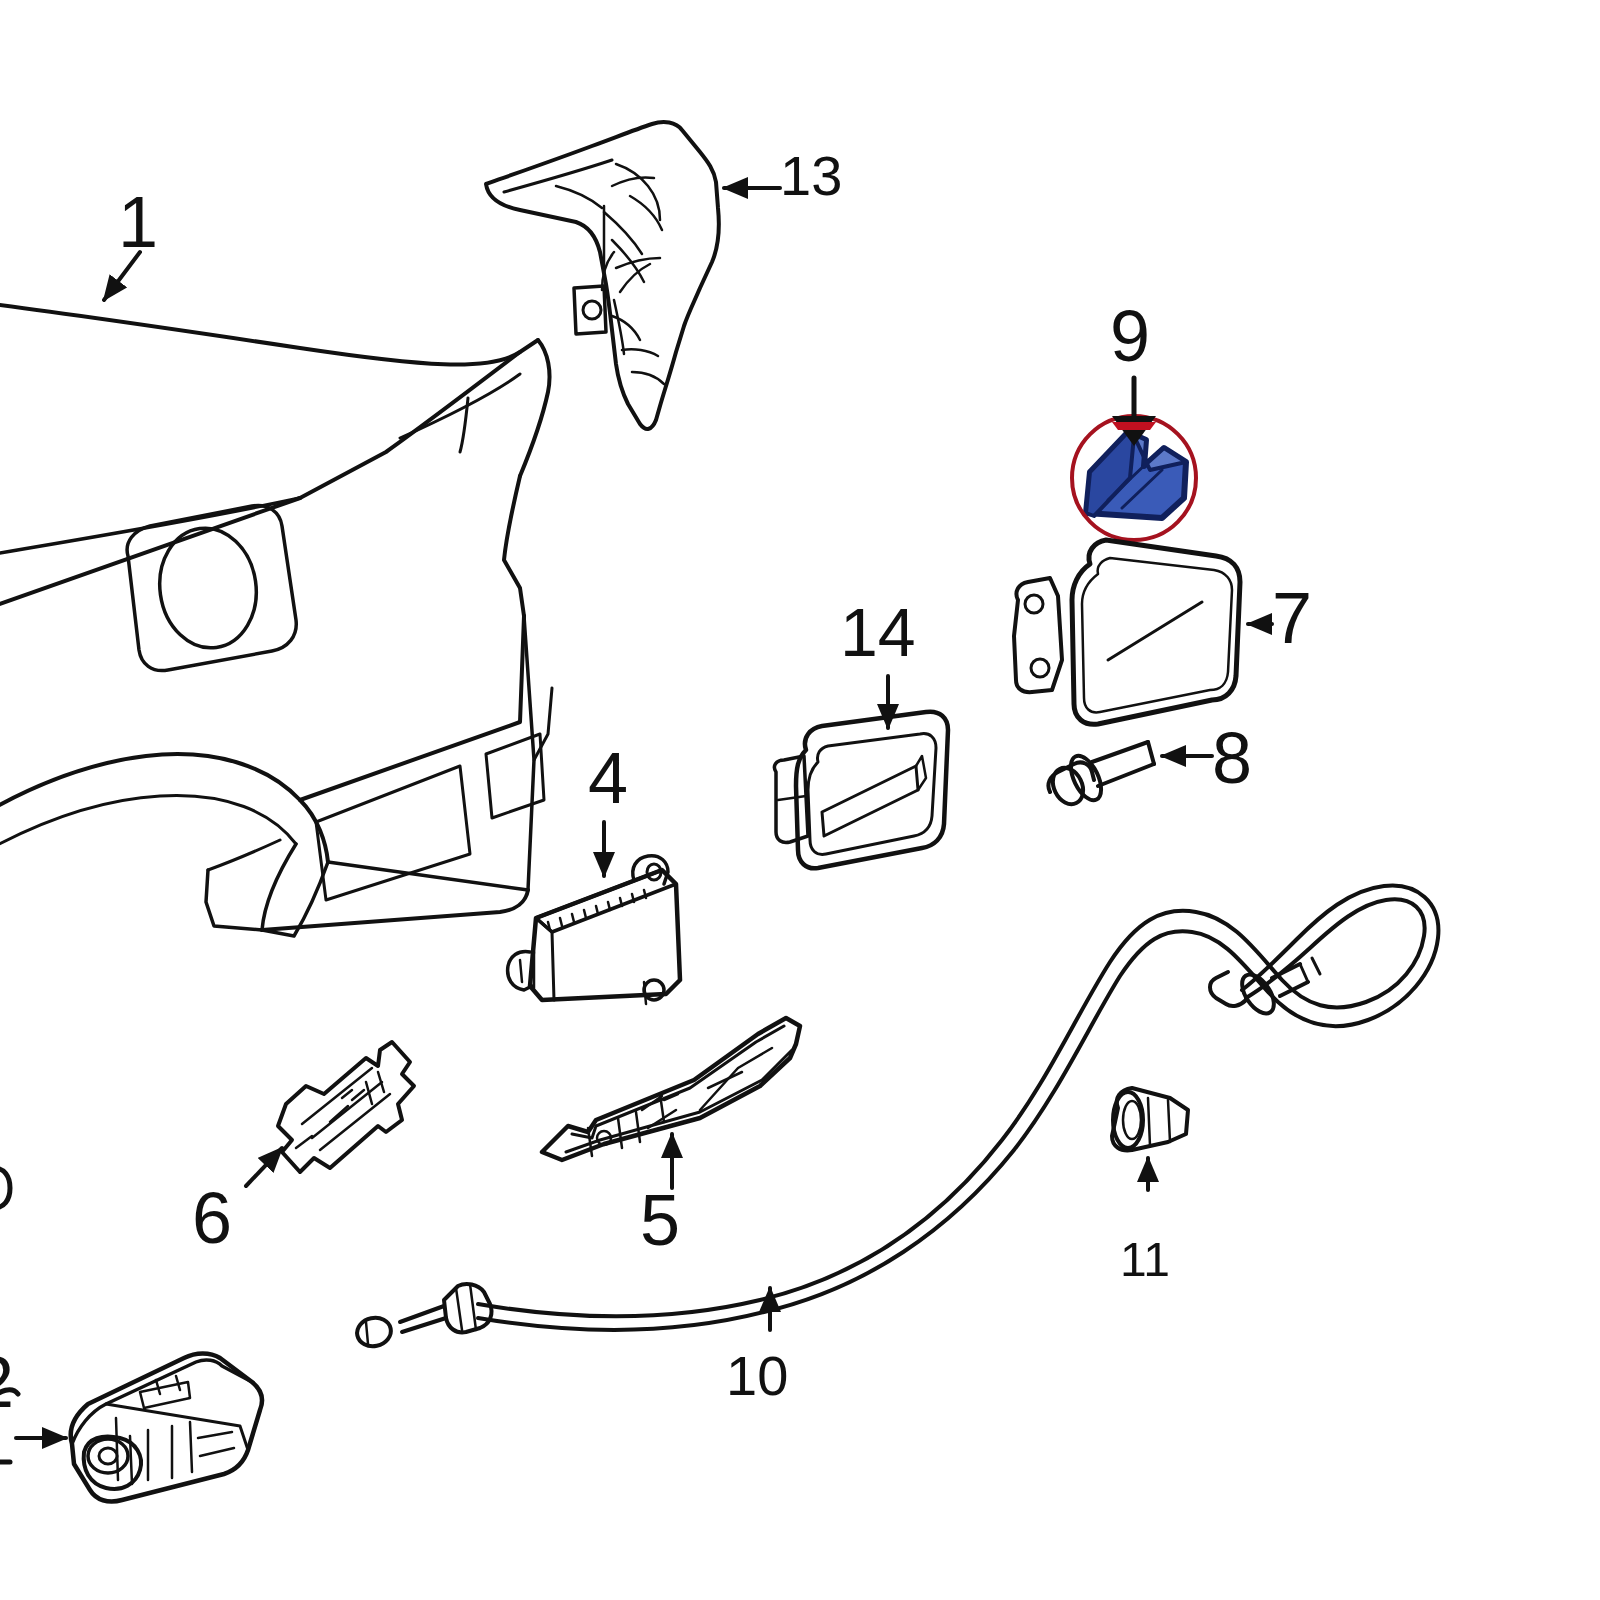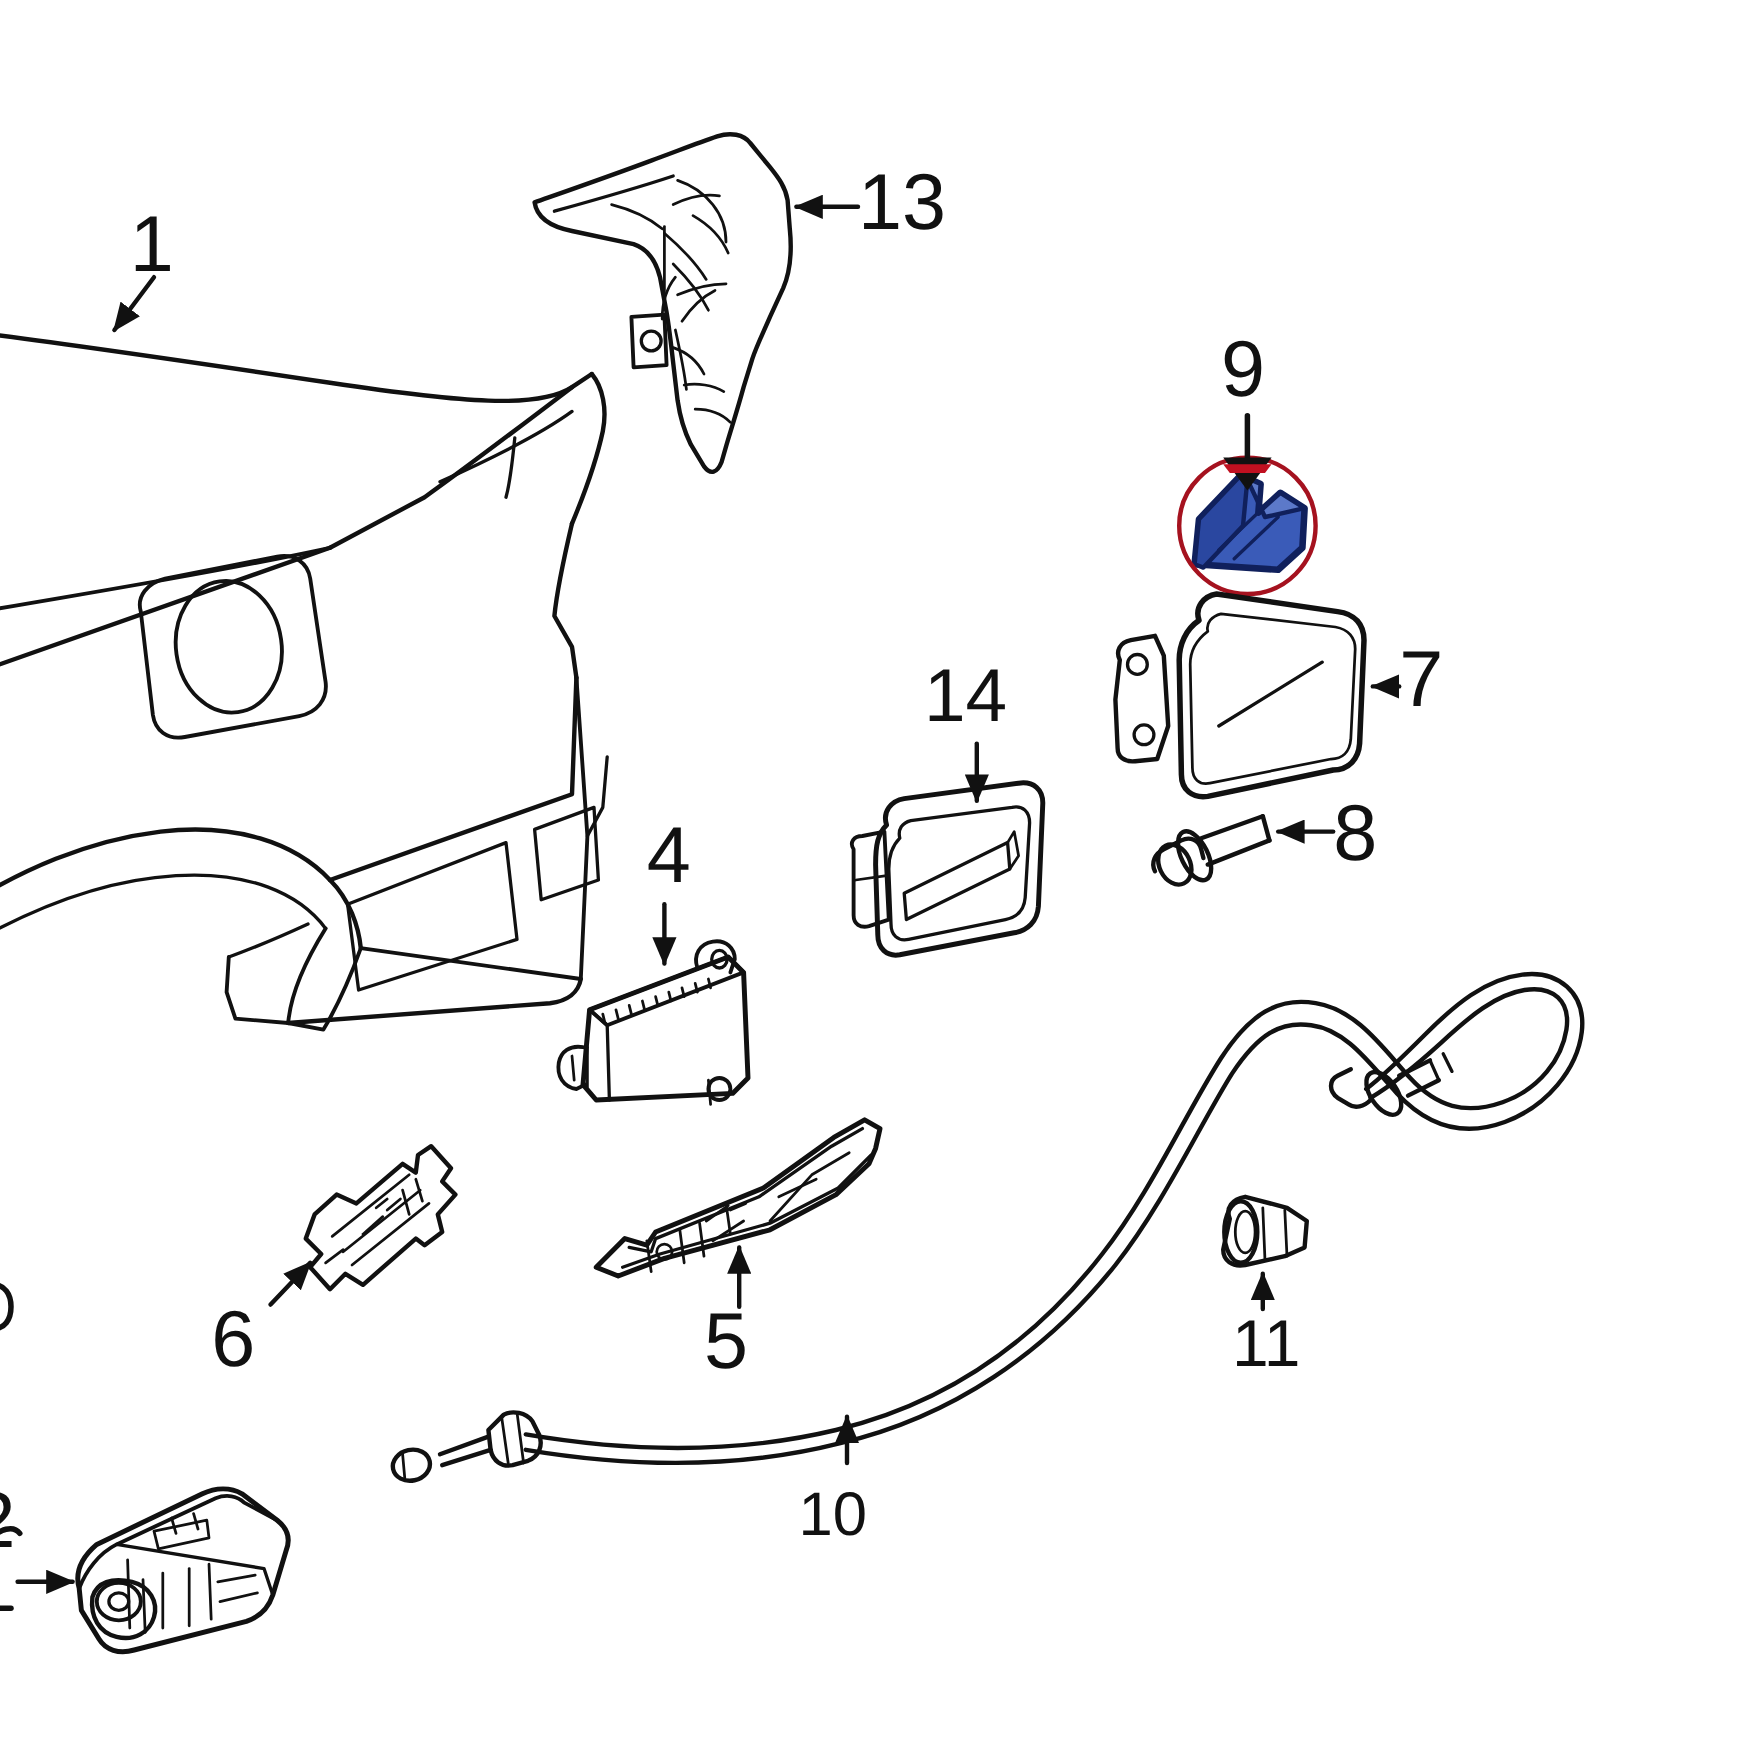--- a/index.html
+++ b/index.html
@@ -402,35 +402,35 @@
         <path d="M-6,1168 C 4,1168 10,1176 10,1188 C 10,1200 4,1208 -6,1208" stroke-width="5"></path>
         <path d="M-10,1400 C 0,1390 12,1386 18,1394" stroke-width="5"></path>
         <path d="M-14,1462 L 10,1462" stroke-width="5"></path>
       </g>
 
     </g>
   </svg>
 
   <div class="callout-label" style="left:118px; top:186px; font-size:72px;">1</div>
 
-  <div class="callout-label" style="left:780px; top:148px; font-size:72px;">13</div>
+  <div class="callout-label" style="left:780px; top:148px; font-size:56px;">13</div>
 
   <div class="callout-label" style="left:1110px; top:300px; font-size:72px;">9</div>
 
   <div class="callout-label" style="left:1272px; top:582px; font-size:72px;">7</div>
 
   <div class="callout-label" style="left:840px; top:598px; font-size:68px;">14</div>
 
   <div class="callout-label" style="left:1212px; top:722px; font-size:72px;">8</div>
 
   <div class="callout-label" style="left:588px; top:742px; font-size:72px;">4</div>
 
   <div class="callout-label" style="left:192px; top:1182px; font-size:72px;">6</div>
 
   <div class="callout-label" style="left:640px; top:1184px; font-size:72px;">5</div>
 
-  <div class="callout-label" style="left:1120px; top:1192px; font-size:60px;">11</div>
+  <div class="callout-label" style="left:1120px; top:1236px; font-size:48px;">11</div>
 
   <div class="callout-label" style="left:726px; top:1348px; font-size:56px;">10</div>
 
   <div class="callout-label" style="left:-26px; top:1346px; font-size:72px;">2</div>
 
 </div>
 
 </body></html>

